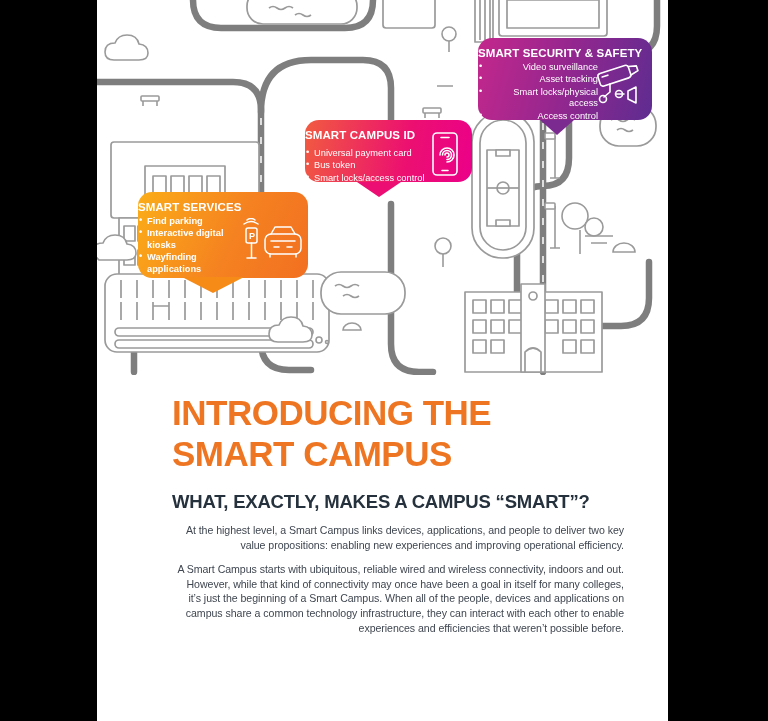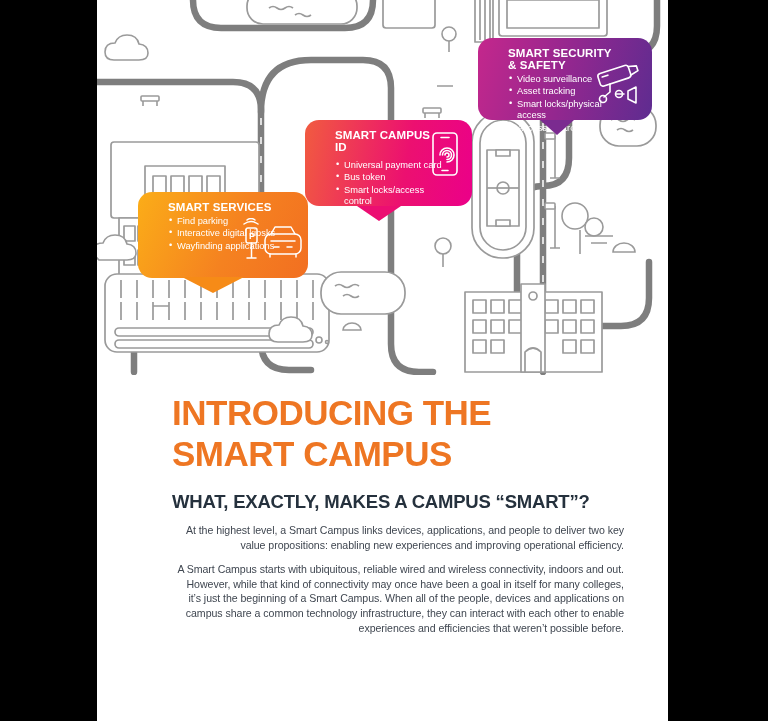--- a/index.html
+++ b/index.html
@@ -6,43 +6,43 @@
   body{width:768px;height:721px;overflow:hidden;font-family:"Liberation Sans",sans-serif;}
   .page{position:relative;width:768px;height:721px;background:#000;}
   .sidebar{position:absolute;top:0;height:721px;background:#000;}
   .sidebar.left{left:0;width:97px;}
   .sidebar.right{left:668px;width:100px;}
   .canvas{position:absolute;left:97px;top:0;width:571px;height:721px;background:#fff;overflow:hidden;}
   .illustration{position:absolute;left:0;top:0;width:571px;height:375px;}
   svg.scene{display:block;}
 
   
-  .callout{position:absolute;border-radius:14px;color:#fff;box-sizing:border-box;padding:9px 30px;}
+  .callout{position:absolute;border-radius:14px;color:#fff;box-sizing:border-box;padding:9px 0;}
   .callout-title{font-weight:bold;font-size:11.5px;letter-spacing:.1px;margin:0 0 3px 0;}
   .callout ul{margin:0;padding:0;list-style:none;}
   .callout li{font-size:9.3px;line-height:11.4px;padding-left:9px;position:relative;margin-bottom:1px;}
   .callout li::before{content:"\2022";position:absolute;left:1px;top:-1px;}
   .callout .tail{position:absolute;bottom:-15px;width:0;height:0;}
   .callout .icon{position:absolute;}
 
   .callout.services{left:41px;top:192px;width:170px;height:86px;
     background:linear-gradient(115deg,#FBAD18,#F58220 55%,#F26F21);}
-  .callout.services ul{max-width:112px;}
+  .callout.services ul{max-width:112px;font-weight:bold;}
   .callout.services .tail{left:44px;border-left:31px solid transparent;border-right:31px solid transparent;border-top:16px solid #F68B17;}
   .callout.services .icon{right:5px;top:26px;}
 
-  .callout.campusid{left:208px;top:120px;width:167px;height:86px;
+  .callout.campusid{left:208px;top:120px;width:167px;height:62px;
     background:linear-gradient(100deg,#F15B40,#EC1070 60%,#EB0089);}
   .callout.campusid ul{max-width:122px;margin-top:7px;}
   .callout.campusid .tail{left:52px;border-left:22px solid transparent;border-right:22px solid transparent;border-top:15px solid #EC0E72;}
   .callout.campusid .icon{right:13px;top:11px;}
 
   .callout.security{left:381px;top:38px;width:174px;height:82px;
     background:linear-gradient(105deg,#C4278C,#93278F 50%,#5E2C90);}
-  .callout.security ul{max-width:120px;}
+  .callout.security ul{max-width:120px;text-align:right;}
   .callout.security .tail{left:62px;border-left:17px solid transparent;border-right:17px solid transparent;border-top:15px solid #7B2B90;}
   .callout.security .icon{right:4px;top:22px;}
 
   
   .article{position:absolute;left:75px;top:392px;width:468px;}
   .article h1{margin:0;font-size:35px;line-height:41px;font-weight:bold;color:#EE7623;letter-spacing:-0.5px;}
   .article h2{margin:17px 0 0 0;font-size:18.5px;font-weight:bold;color:#25313D;letter-spacing:-0.2px;}
   .article p{margin:10px 0 0 0;font-size:10.6px;line-height:14.6px;color:#3F4650;width:452px;letter-spacing:-0.05px;text-align:right;}
 </style>
 </head>

